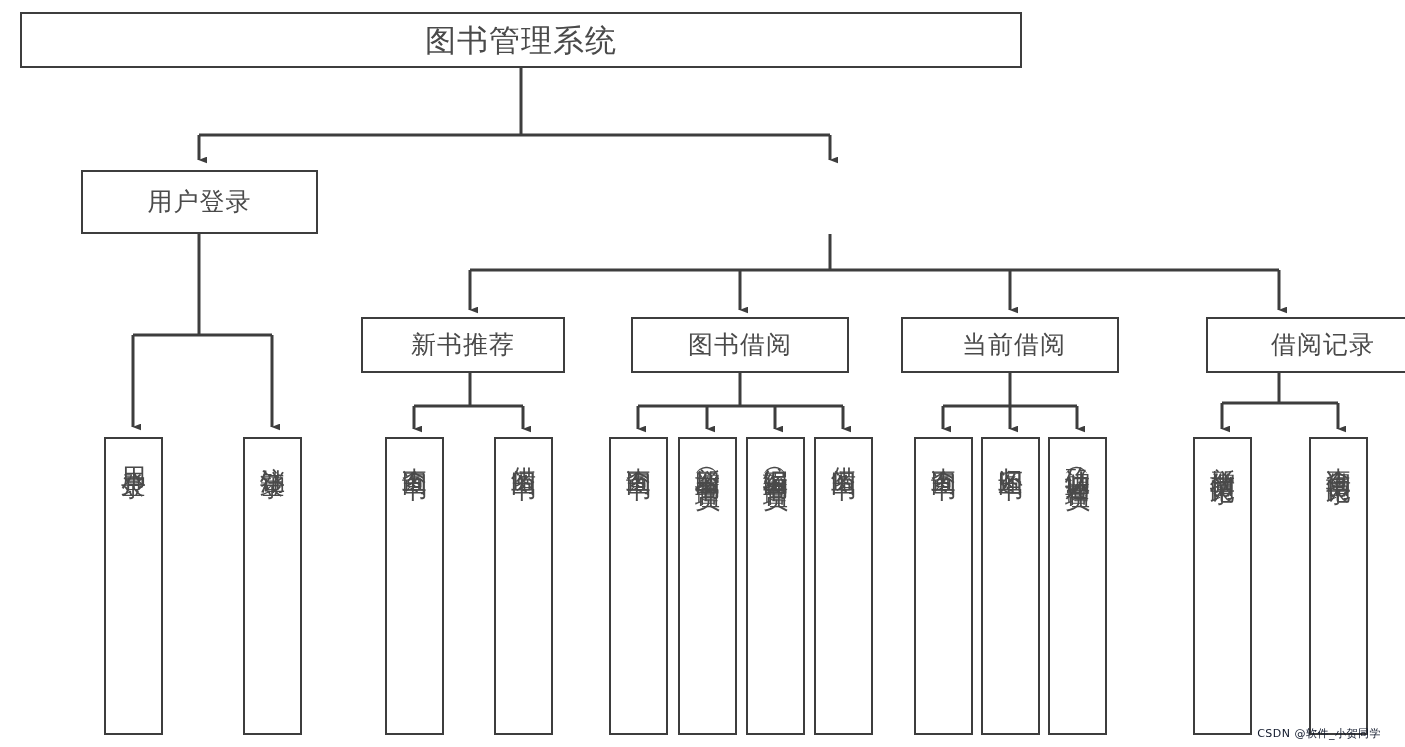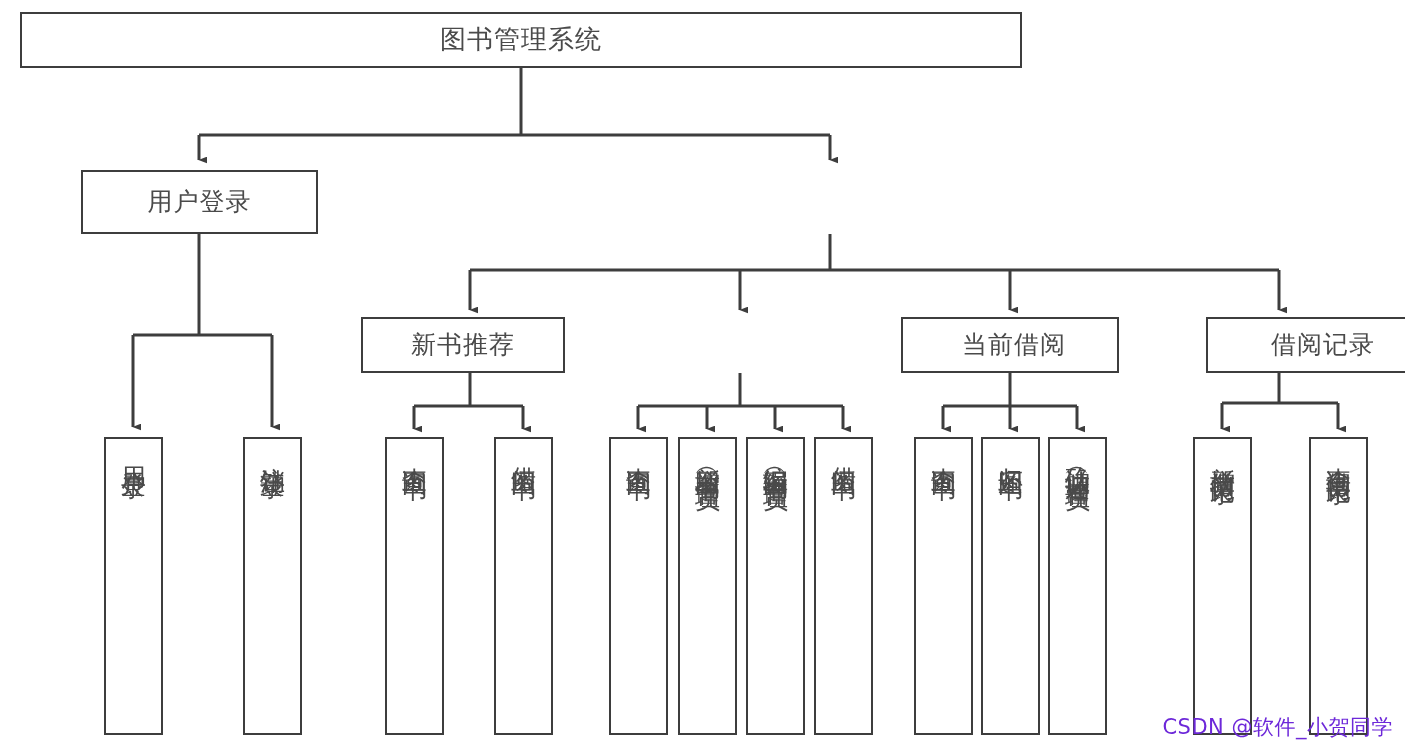--- a/index.html
+++ b/index.html
@@ -42,43 +42,43 @@
     text-align: center;
     line-height: 1.05;
     white-space: pre;
   }
   
   .node.horiz .node-label {
     font-size: 25px;
     letter-spacing: 1px;
   }
   .node.root .node-label {
-    font-size: 26px;
+    font-size: 31px;
     letter-spacing: 1px;
   }
   
   .node.vert {
     align-items: flex-start;
     justify-content: center;
     padding-top: 8px;
   }
   .node.vert .node-label {
     writing-mode: vertical-rl;
     text-orientation: upright;
     font-size: 25px;
     line-height: 1.0;
     letter-spacing: 3px;
     max-height: 100%;
   }
   #watermark {
     position: absolute;
-    right: 12px;
+    right: 24px;
     bottom: 6px;
-    font-size: 21px;
-    color: #6d28d9;
+    font-size: 11px;
+    color: #0f172a;
     letter-spacing: 0.5px;
     white-space: nowrap;
   }
 </style>
 </head>
 <body>
 
 <div id="diagram-root">
 
   <svg class="connector-layer" viewBox="0 0 1405 747" xmlns="http://www.w3.org/2000/svg">
@@ -135,20 +135,23 @@
     <span class="node-label">图书管理系统</span>
   </div>
 
   <div class="node horiz" style="left:81px; top:170px; width:237px; height:64px;">
     <span class="node-label">用户登录</span>
   </div>
 
   <div class="node horiz" style="left:361px; top:317px; width:204px; height:56px;">
     <span class="node-label">新书推荐</span>
   </div>
+  <div class="node horiz" style="left:631px; top:317px; width:218px; height:56px;">
+    <span class="node-label">图书借阅</span>
+  </div>
   <div class="node horiz" style="left:901px; top:317px; width:218px; height:56px;padding-left:8px;">
     <span class="node-label">当前借阅</span>
   </div>
   <div class="node horiz" style="left:1170px; top:317px; width:234px; height:56px;margin-left:36px;">
     <span class="node-label">借阅记录</span>
   </div>
 
   <div class="node vert" style="left:104px; top:437px; width:59px; height:298px;">
     <span class="node-label">用户登录</span>
   </div>

